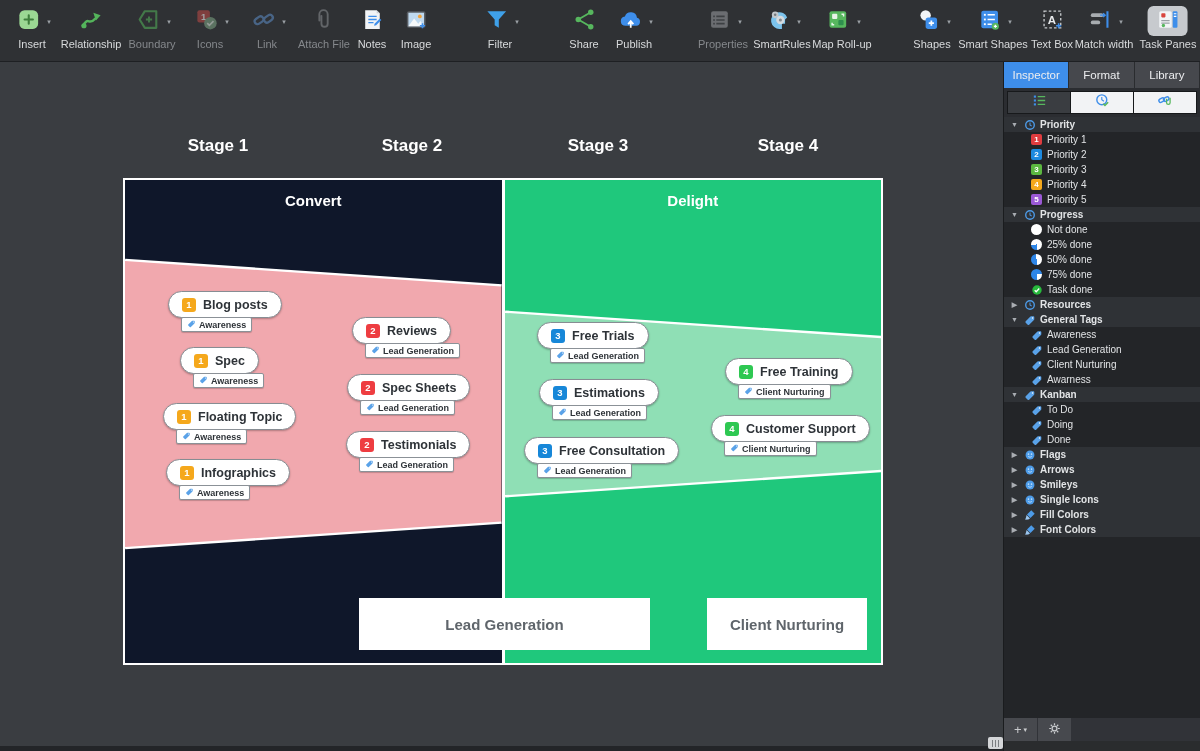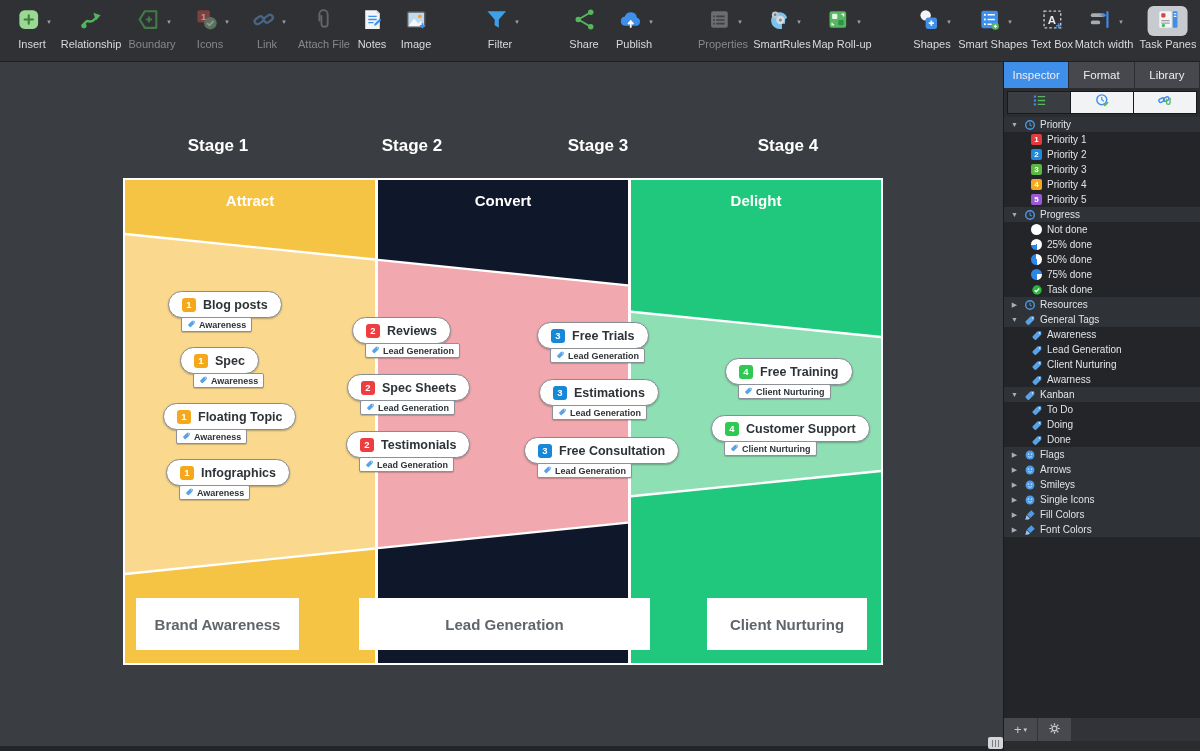--- a/index.html
+++ b/index.html
@@ -60,21 +60,21 @@
   .tab.active { background:#3E8EEA; }
   .segments { height:29px; display:flex; align-items:center; padding:3px 3px; background:#2B2D31; gap:0; }
   .seg { flex:1; height:23px; display:flex; align-items:center; justify-content:center;
     background:#F2F3F5; border:1px solid #17191B; border-left:none; }
   .seg:first-child { border-left:1px solid #17191B; }
   .seg.selected { background:#3A3D41; }
   .seg svg { width:17px; height:17px; }
   #tree { position:absolute; top:55px; bottom:33px; left:0; right:0; background:#232528; overflow:hidden; }
   .trow { height:15px; display:flex; align-items:center; font-size:10px; color:#E2E4E6;
     padding-left:6px; gap:4px; white-space:nowrap; }
-  .trow.section { background:#2F3236; font-weight:normal; }
+  .trow.section { background:#2F3236; font-weight:bold; }
   .trow.item { padding-left:26px; }
   .tri { width:9px; font-size:7px; color:#A9ADB2; text-align:center; flex:none; }
   .ticon { width:13px; height:13px; display:flex; align-items:center; justify-content:center; flex:none; }
   .ticon svg { width:12px; height:12px; }
   .sq { width:11px; height:11px; border-radius:2px; color:#fff; font-size:8px; font-weight:bold;
     display:flex; align-items:center; justify-content:center; }
   .pie { width:11px; height:11px; border-radius:50%; }
   #panel-footer { position:absolute; left:0; right:0; bottom:10px; height:23px; background:#313338;
     display:flex; gap:1px; }
   .pf-btn { width:33px; height:23px; background:#47494E; color:#C9CBCE; display:flex;
@@ -342,28 +342,20 @@
               <path d="M17.5 6.5h2.5M17.5 9h2.5" stroke="#fff" stroke-width="1"></path>
             </svg></span>
         </span>
       </div>
       <span class="tb-label">Task Panes</span>
     </div>
   </div>
 
 <div id="canvas">
   <div id="frame">
-      <div class="fcol" style="background: rgb(246, 196, 69);">
-        <div class="fcol-header">Attract</div>
-        <svg class="funnel-svg" viewBox="0 0 187 483" preserveAspectRatio="none">
-          <polygon points="0,54 187,79.5 187,368.5 0,394" fill="#FAD98F"></polygon>
-          <line x1="0" y1="54" x2="187" y2="79.5" stroke="#fff" stroke-width="2.4"></line>
-          <line x1="0" y1="394" x2="187" y2="368.5" stroke="#fff" stroke-width="2.4"></line>
-        </svg>
-      </div>
       <div class="fcol" style="background: #0f172a;">
         <div class="fcol-header">Convert</div>
         <svg class="funnel-svg" viewBox="0 0 187 483" preserveAspectRatio="none">
           <polygon points="0,79.9 187,105.4 187,342.6 0,368.1" fill="#F1A8AE"></polygon>
           <line x1="0" y1="79.9" x2="187" y2="105.4" stroke="#fff" stroke-width="2.4"></line>
           <line x1="0" y1="368.1" x2="187" y2="342.6" stroke="#fff" stroke-width="2.4"></line>
         </svg>
       </div>
       <div class="fcol" style="background: rgb(31, 200, 124);">
         <div class="fcol-header">Delight</div>
@@ -522,21 +514,20 @@
           <span>Customer Support</span>
         </div>
         <div class="ntag">
           <span><svg viewBox="0 0 14 14">
               <path d="M2 8.5 L7.5 3 a1.5 1.5 0 0 1 1.06-.44 H11 a1 1 0 0 1 1 1 v2.44 a1.5 1.5 0 0 1-.44 1.06 L6 12.5 a1.2 1.2 0 0 1-1.7 0 L2 10.2 a1.2 1.2 0 0 1 0-1.7z" fill="#5AA2E8"></path>
               <circle cx="10" cy="4.6" r="0.9" fill="#fff"></circle>
             </svg></span>
           <span>Client Nurturing</span>
         </div>
       </div>
-      <div class="bottom-box" style="left: 11px; width: 163px;">Brand Awareness</div>
       <div class="bottom-box" style="left: 234px; width: 291px;">Lead Generation</div>
       <div class="bottom-box" style="left: 582px; width: 160px;">Client Nurturing</div>
     </div>
 <div class="stage-label" style="left: 218px;">Stage 1</div>
     <div class="stage-label" style="left: 412px;">Stage 2</div>
     <div class="stage-label" style="left: 598px;">Stage 3</div>
     <div class="stage-label" style="left: 788px;">Stage 4</div>
   </div>
 
 <div id="panel">

